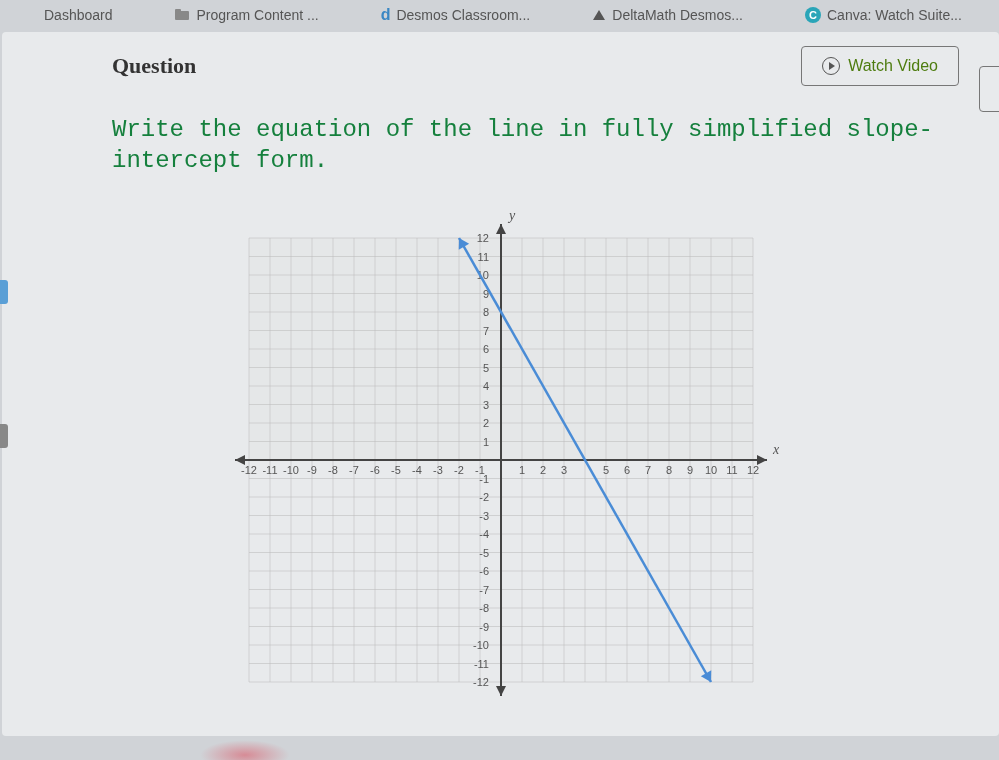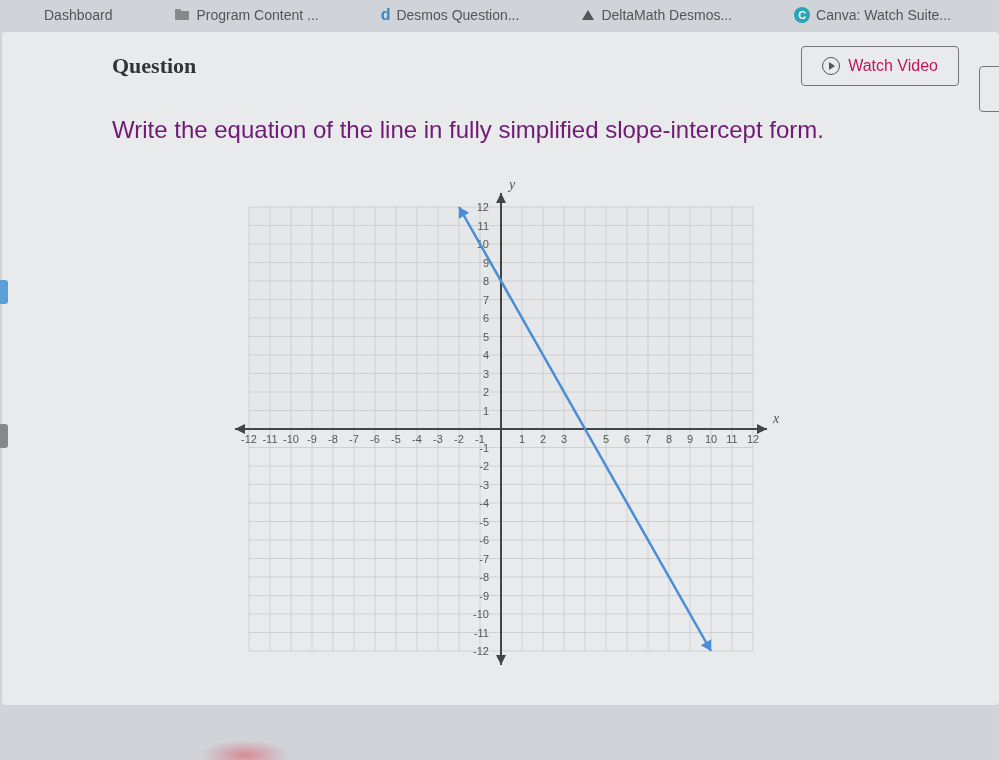--- a/index.html
+++ b/index.html
@@ -49,35 +49,35 @@
       color: #333;
     }
     .watch-video-btn {
       display: flex;
       align-items: center;
       gap: 8px;
       border: 1.5px solid #777;
       padding: 10px 20px;
       border-radius: 4px;
       background: transparent;
-      color: #be185d;
+      color: #4d7c0f;
       font-size: 16px;
       cursor: pointer;
     }
     .watch-video-btn .play-circle {
       width:18px; height:18px; border:1.5px solid #555; border-radius:50%;
       display:flex; align-items:center; justify-content:center;
     }
     .watch-video-btn .tri {
       width:0;height:0;border-top:4px solid transparent;border-bottom:4px solid transparent;border-left:6px solid #555;margin-left:2px;
     }
     .prompt {
-      font-family: Liberation Sans, sans-serif;
+      font-family: Liberation Mono, monospace;
       font-size: 24px;
-      color: #701a75;
+      color: #15803d;
       padding: 16px 40px 24px 110px;
       line-height: 1.3;
     }
     .chart-area {
       display:flex;
       justify-content:center;
       padding: 10px 0 6px 0;
       position: relative;
     }
     svg.graph { display:block; }
@@ -123,21 +123,21 @@
     <span class="bm-icon">
       <svg width="16" height="12">
           <rect x="0" y="2" width="14" height="9" rx="1" fill="#888"></rect>
           <rect x="0" y="0" width="6" height="5" rx="1" fill="#888"></rect>
         </svg>
     </span>
     <span>Program Content ...</span>
   </span>
   <span class="bookmark">
     <span class="bm-icon" style="color:#3a87c4;font-weight:bold;font-size:16px;">d</span>
-    <span>Desmos Question...</span>
+    <span>Desmos Classroom...</span>
   </span>
   <span class="bookmark">
     <span class="bm-icon">
       <svg width="14" height="12">
           <polygon points="7,1 13,11 1,11" fill="#555"></polygon>
         </svg>
     </span>
     <span>DeltaMath Desmos...</span>
   </span>
   <span class="bookmark">

